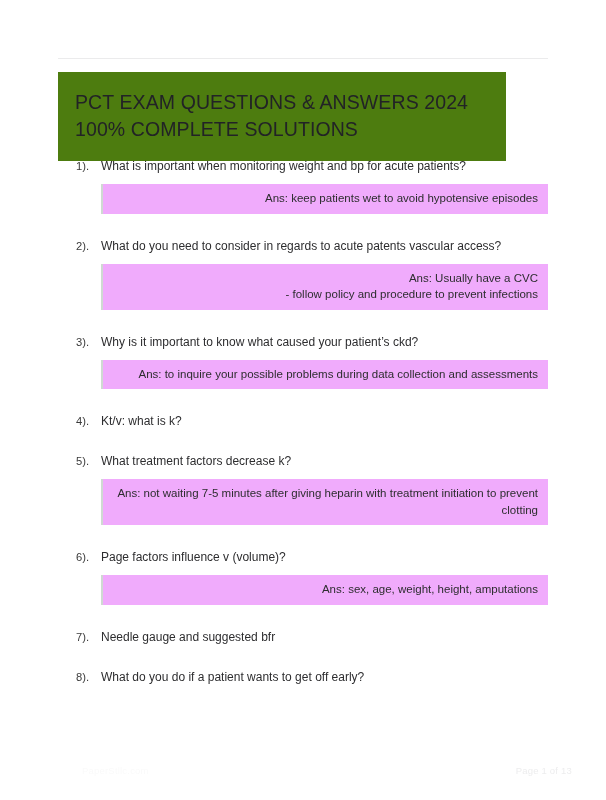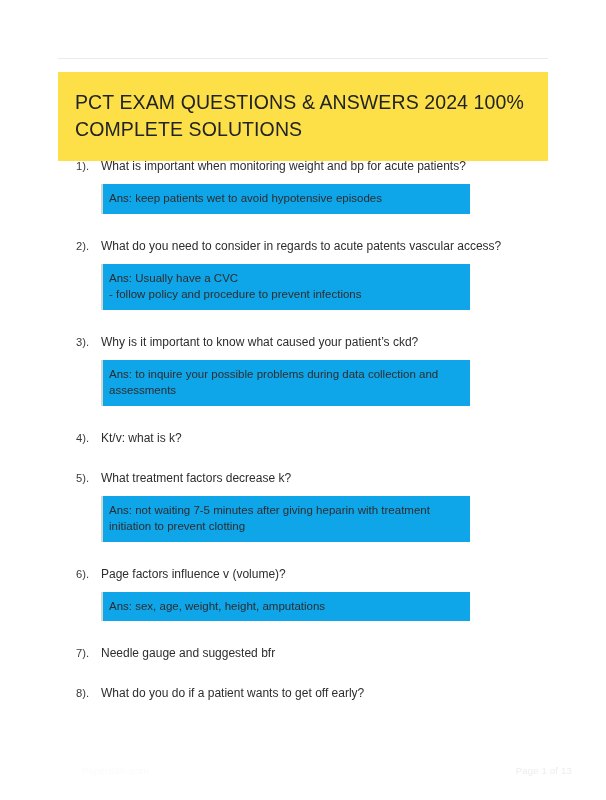--- a/index.html
+++ b/index.html
@@ -28,23 +28,23 @@
     top: 58px;
     width: 490px;
     height: 1px;
     background: #ebebec;
   }
 
   .doc-title {
     position: absolute;
     left: 58px;
     top: 72px;
-    width: 490px;
+    width: 448px;
     box-sizing: border-box;
-    background: #fde047;
+    background: #4d7c0f;
     padding: 17px 18px 18px 17px;
     font-size: 19.5px;
     line-height: 1.38;
     font-weight: 400;
     color: #222326;
     letter-spacing: 0.1px;
   }
 
   .qa-list {
     position: absolute;
@@ -78,25 +78,26 @@
   .q-text {
     margin-left: 43px;
     font-size: 12px;
     line-height: 16px;
     color: #2d2d2f;
   }
 
   .ans-block {
     margin-left: 43px;
     margin-top: 10px;
-    background: #0ea5e9;
+    background: #f0abfc;
     border-left: 2px solid #cfd9d2;
     padding: 6px 10px 7px 6px;
     box-sizing: border-box;
-    width: 369px;
+    width: 447px;
+    text-align: right;
   }
 
   .ans-line {
     font-size: 11.5px;
     line-height: 16.5px;
     color: #2d2d2f;
     white-space: pre-wrap;
   }
 
   .spacer-lg { height: 24px; }

